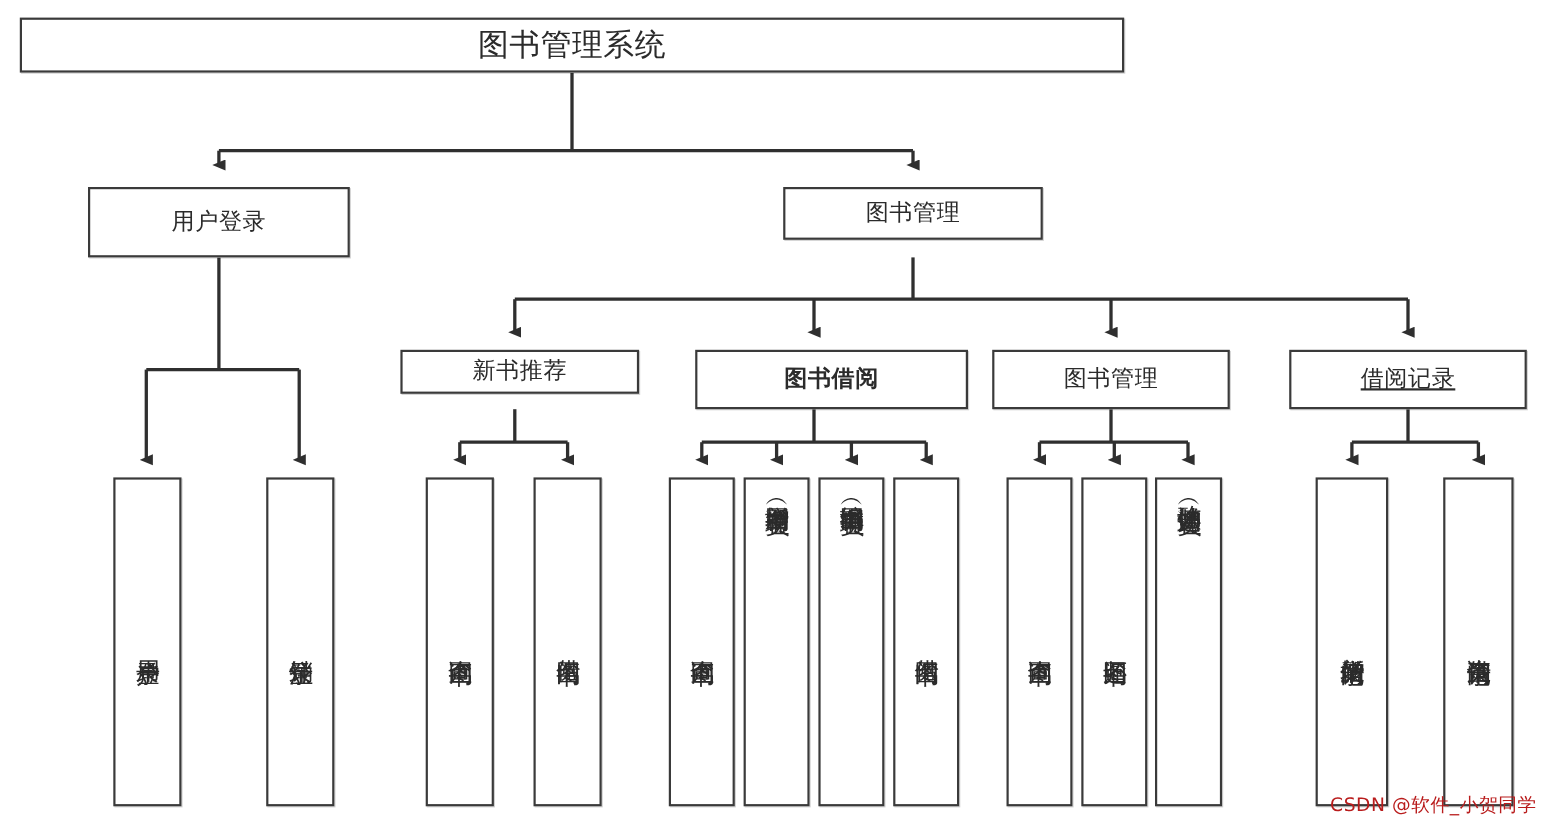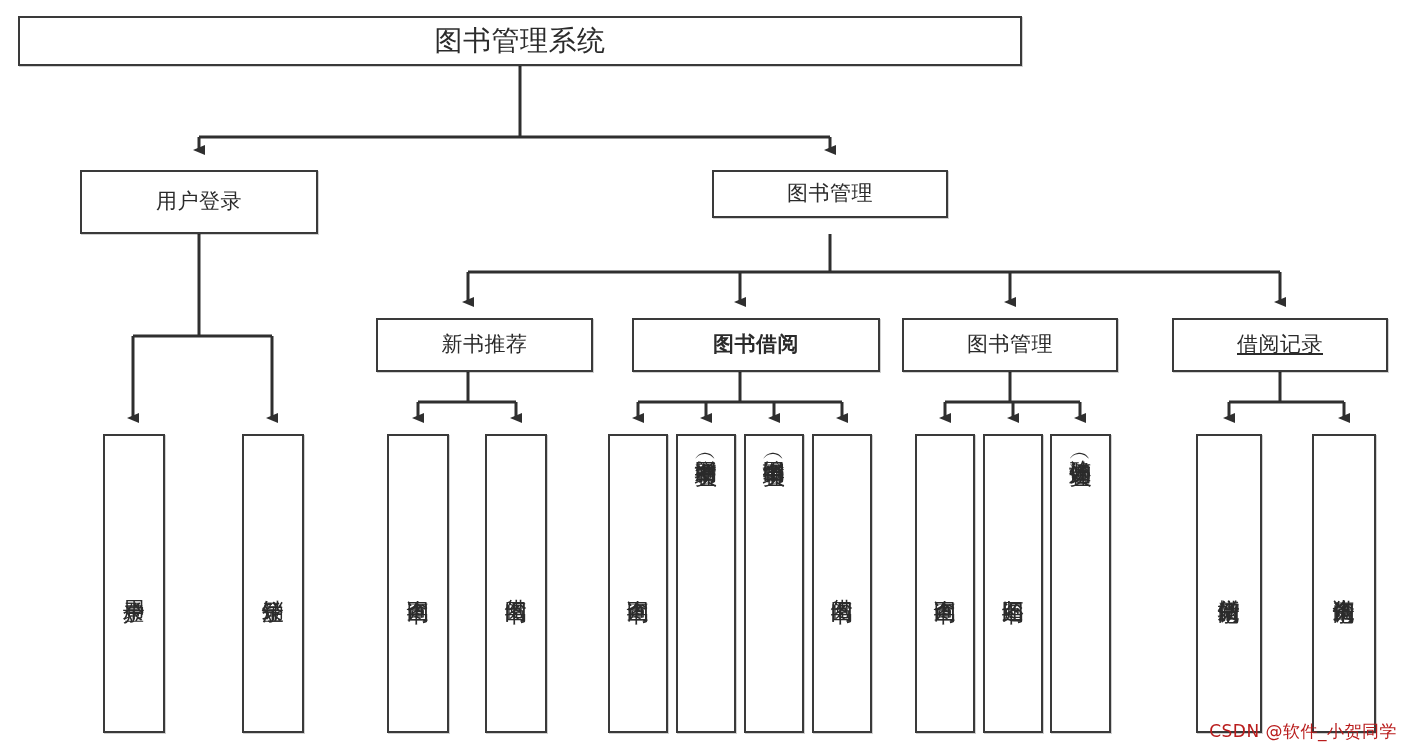--- a/index.html
+++ b/index.html
@@ -134,21 +134,21 @@
     <span class="label">图书管理系统</span>
   </div>
 
   <div class="node h" style="left:80px; top:170px; width:238px; height:64px;">
     <span class="label">用户登录</span>
   </div>
   <div class="node h" style="left:712px; top:170px; width:236px; height:48px;">
     <span class="label">图书管理</span>
   </div>
 
-  <div class="node h" style="left:376px; top:318px; width:217px; height:54px;">
+  <div class="node h" style="left:364px; top:318px; width:217px; height:40px;">
     <span class="label">新书推荐</span>
   </div>
   <div class="node h" style="left:632px; top:318px; width:248px; height:54px;font-weight:bold;">
     <span class="label">图书借阅</span>
   </div>
   <div class="node h" style="left:902px; top:318px; width:216px; height:54px;">
     <span class="label">图书管理</span>
   </div>
   <div class="node h" style="left:1172px; top:318px; width:216px; height:54px;text-decoration:underline;">
     <span class="label">借阅记录</span>

